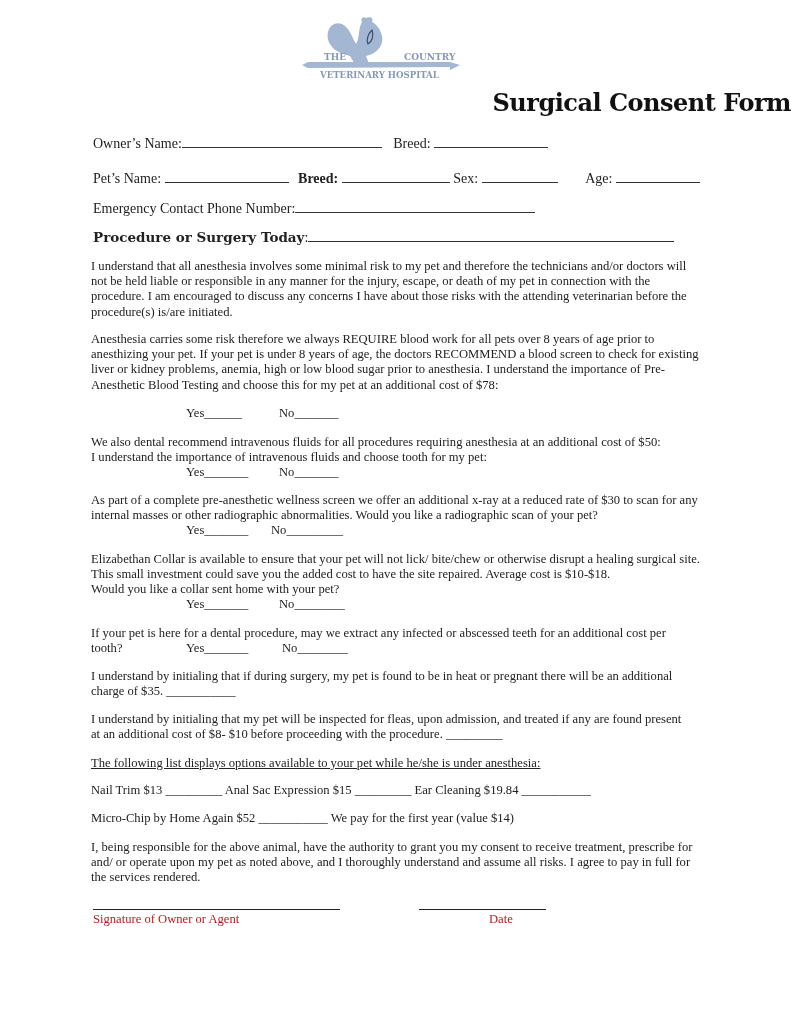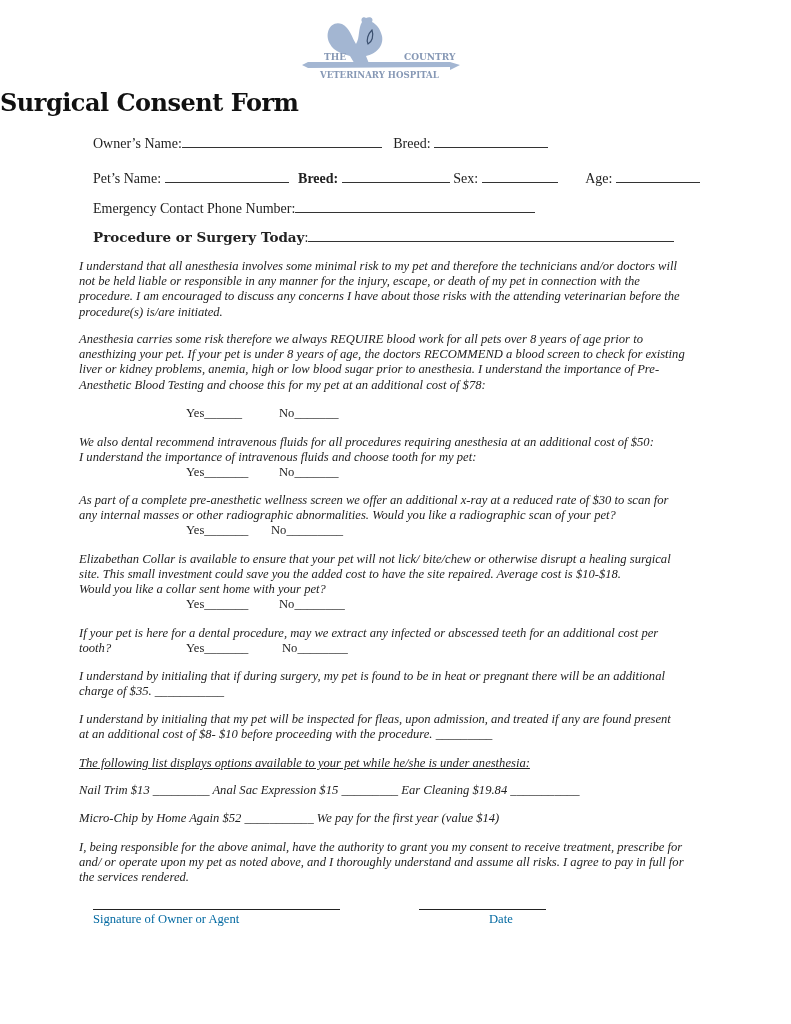--- a/index.html
+++ b/index.html
@@ -1,28 +1,28 @@
 <!DOCTYPE html>
 <html><head>
 <meta charset="utf-8">
 <style>
   html, body { margin: 0; padding: 0; background: #ffffff; }
   body { width: 791px; height: 1024px; position: relative; overflow: hidden;
          font-family: "Liberation Serif", "DejaVu Serif", serif; color: #1a1a1a; }
   .logo { position: absolute; left: 300px; top: 14px; width: 162px; height: 70px; }
-  .title { position: absolute; left: 0; width: 791px; top: 88px; text-align: left;
+  .title { position: absolute; left: 0; width: 791px; top: 88px; text-align: right;
            font-family: "DejaVu Serif", serif; font-weight: bold; font-size: 24px; letter-spacing: -0.5px; color: #111; }
   .row { position: absolute; left: 93px; font-size: 14px; white-space: nowrap; color: #222; }
   .line { display: inline-block; border-bottom: 1px solid #333; height: 12px; vertical-align: baseline; }
   .bold { font-weight: bold; font-family: "DejaVu Serif", serif; font-size: 13.5px; }
-  .para { position: absolute; left: 79px; width: 610px; font-size: 12.6px; line-height: 15.2px; color: #222; font-style: italic; }
+  .para { position: absolute; left: 91px; width: 610px; font-size: 12.6px; line-height: 15.2px; color: #222; }
   .yn { position: absolute; font-size: 12.6px; color: #222; white-space: nowrap; }
   .ul { text-decoration: underline; }
   .sigline { position: absolute; border-bottom: 1.5px solid #222; height: 0; }
-  .small { position: absolute; font-size: 12.6px; color: #0369a1; white-space: nowrap; }
+  .small { position: absolute; font-size: 12.6px; color: #b91c1c; white-space: nowrap; }
 </style>
 </head>
 <body>
 
 <div class="logo">
   <svg width="162" height="70" viewBox="0 0 162 70">
     <g fill="#a3b6d2">
       <path d="M42 10 C30 6 24 20 30 30 C34 38 44 40 50 42 L56 52 L70 52 L66 42 C76 40 84 32 82 22 C80 14 76 10 72 8 C74 4 70 2 66 4 C64 2 60 4 62 8 C58 14 60 24 56 30 C52 24 50 14 42 10 Z"></path>
       <path d="M2 51 L8 48 L150 48 L160 51 L150 56 L150 53 L8 54 Z"></path>
     </g>

